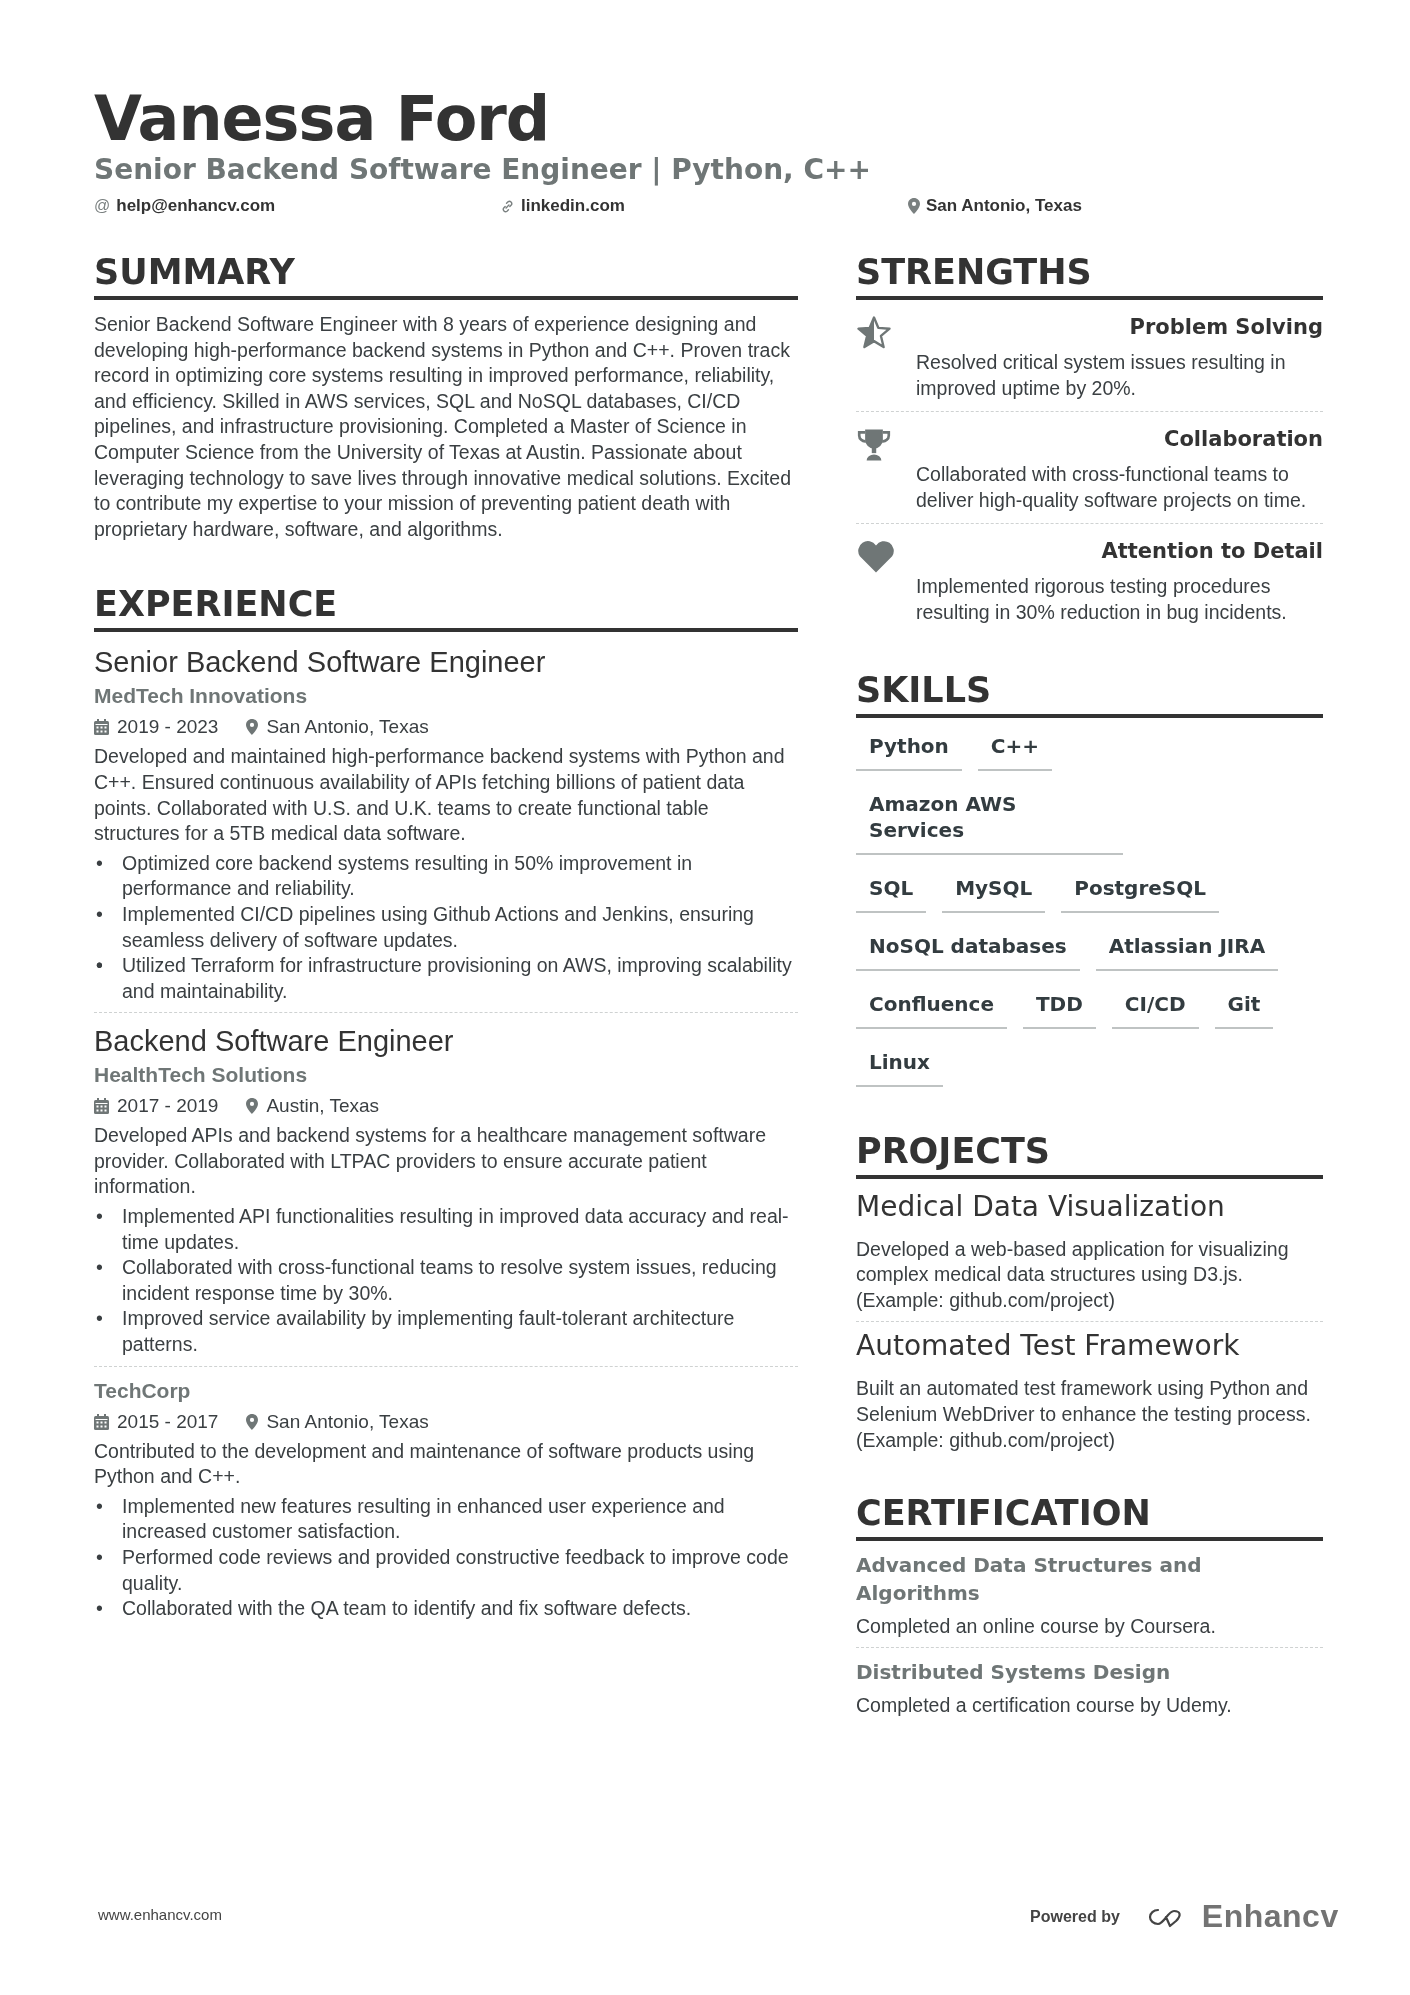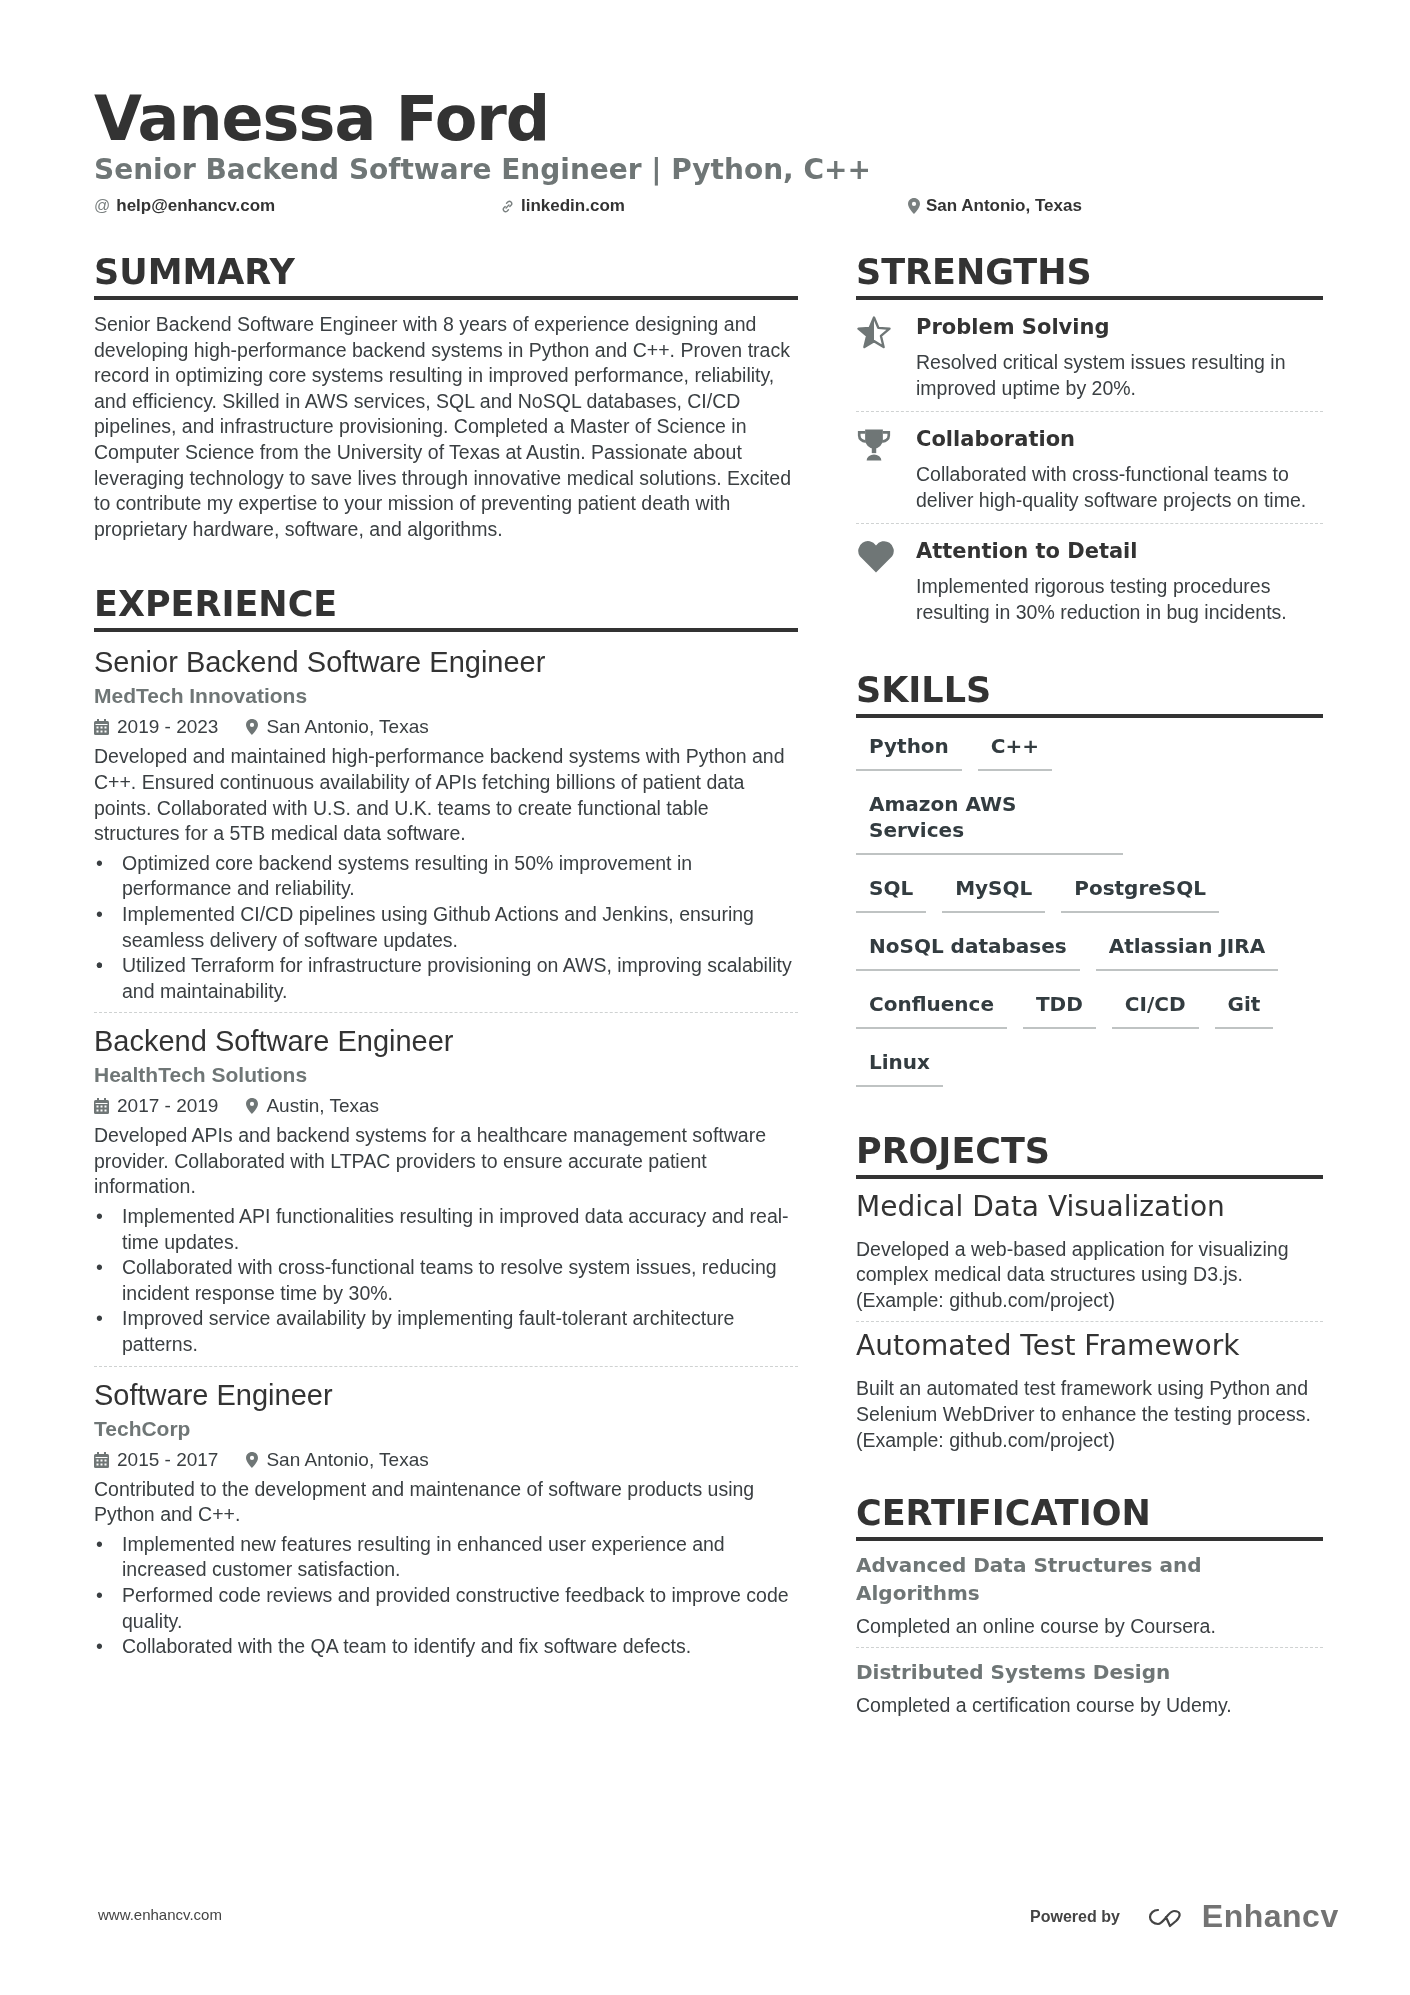--- a/index.html
+++ b/index.html
@@ -28,21 +28,21 @@
   .exp-meta .gap { width: 28px; }
   .exp-desc { font-size: 19.5px; line-height: 25.6px; margin-top: 4px; }
   .exp-bullets { list-style: none; margin-top: 4px; }
   .exp-bullets li { position: relative; padding-left: 28px; font-size: 19.5px; line-height: 25.6px; }
   .exp-bullets li .dot { position: absolute; left: 2px; top: 0; }
   .dash-sep { border-top: 1.5px dashed #cfd2d2; margin: 8px 0 10px 0; }
 
   .strength { display: flex; }
   .strength .ic { width: 60px; flex: none; padding-top: 4px; color: #6f7676; }
   .strength .body { flex: 1; }
-  .strength .st-title { font-family: "DejaVu Sans", sans-serif; font-weight: bold; font-size: 21px; line-height: 30px; color: #333; }
+  .strength .st-title { font-family: "DejaVu Sans", sans-serif; font-weight: bold; font-size: 21px; line-height: 30px; color: #333; text-align: right; }
   .strength .st-desc { font-size: 19.5px; line-height: 25.6px; margin-top: 8px; color: #3a3f42; }
 
   .skills { display: flex; flex-wrap: wrap; column-gap: 16px; row-gap: 0; margin-top: 9px; }
   .skill { font-family: "DejaVu Sans", sans-serif; font-weight: bold; font-size: 20px; color: #333c40; padding: 6px 13px 10px 13px; border-bottom: 2px solid #bfc3c3; line-height: 26px; margin-bottom: 14px; }
 
   .proj-title { font-family: "DejaVu Sans", sans-serif; font-size: 28px; line-height: 36px; color: #333; font-weight: normal; }
   .proj-desc { font-size: 19.5px; line-height: 25.6px; margin-top: 12px; color: #3a3f42; }
 
   .cert-title { font-family: "DejaVu Sans", sans-serif; font-weight: bold; font-size: 20px; color: #6f7676; line-height: 28px; }
   .cert-desc { font-size: 19.5px; line-height: 26px; margin-top: 6px; }
@@ -164,21 +164,20 @@
         <p class="exp-desc">Developed APIs and backend systems for a healthcare management software provider. Collaborated with LTPAC providers to ensure accurate patient information.</p>
         <ul class="exp-bullets">
           <li><span class="dot">•</span><span>Implemented API functionalities resulting in improved data accuracy and real-time updates.</span></li>
           <li><span class="dot">•</span><span>Collaborated with cross-functional teams to resolve system issues, reducing incident response time by 30%.</span></li>
           <li><span class="dot">•</span><span>Improved service availability by implementing fault-tolerant architecture patterns.</span></li>
         </ul>
       </div>
       <div class="dash-sep"></div>
 
       <div class="exp-block">
-        <div class="exp-title">Software Engineer</div>
         <div class="exp-company">TechCorp</div>
         <div class="exp-meta">
           <span class="ic">
             <svg width="15" height="16" viewBox="0 0 15 16">
                 <rect x="0" y="2" width="15" height="14" rx="1.5" fill="#6f7676"></rect>
                 <rect x="3" y="0" width="2" height="4" fill="#6f7676"></rect>
                 <rect x="10" y="0" width="2" height="4" fill="#6f7676"></rect>
                 <rect x="1.5" y="5" width="12" height="1" fill="#fff"></rect>
                 <g fill="#fff">
                   <rect x="2.5" y="7.5" width="2" height="2"></rect>

